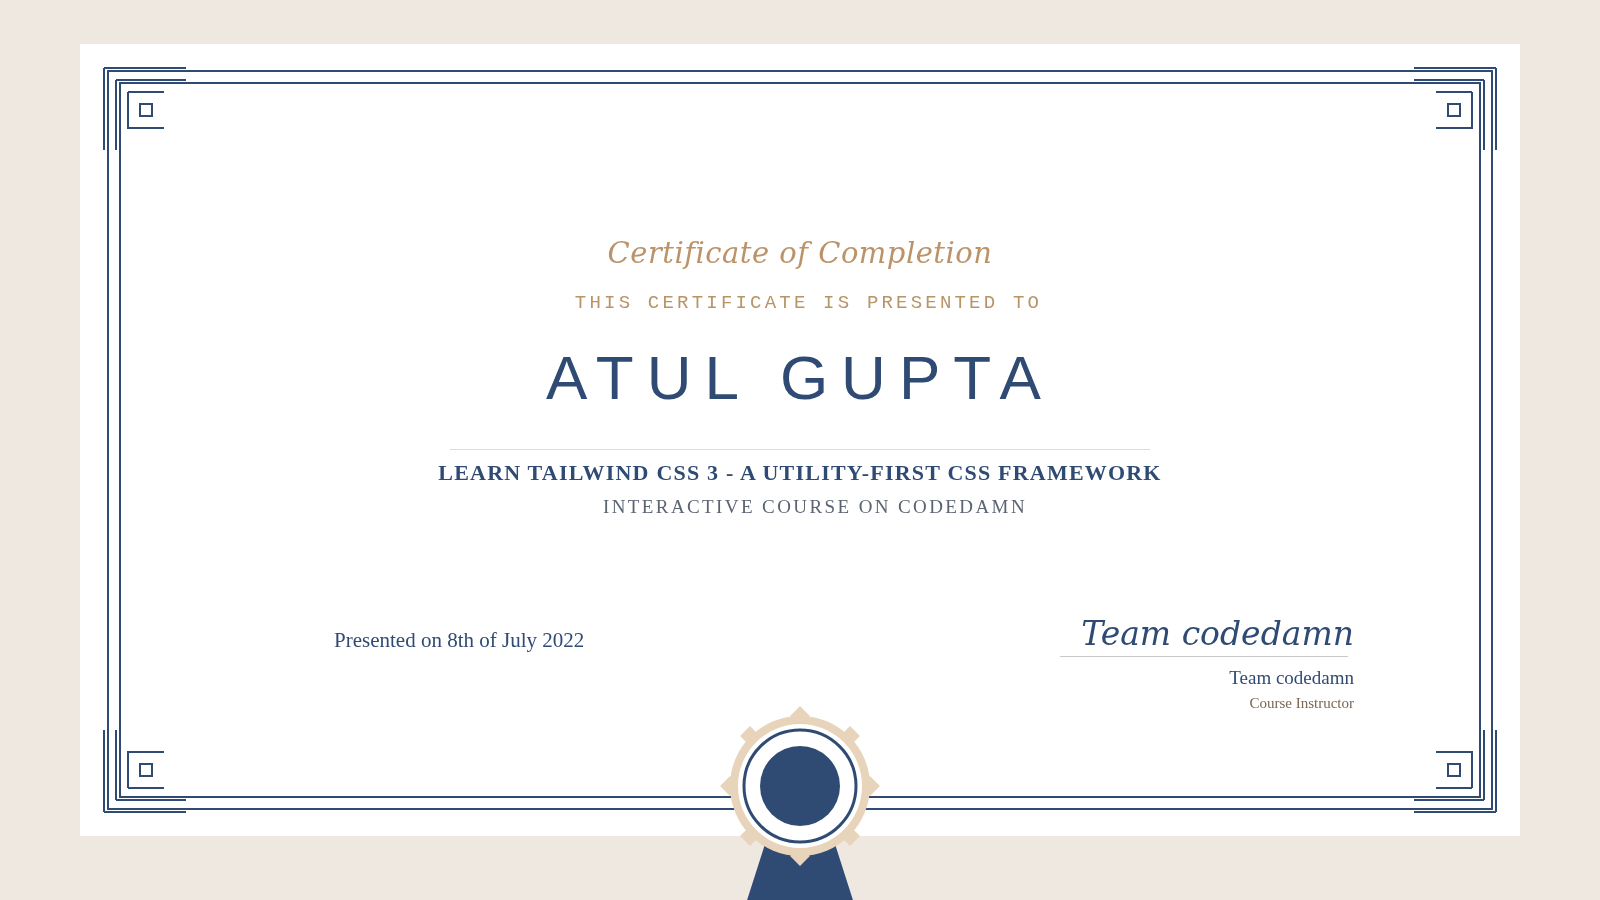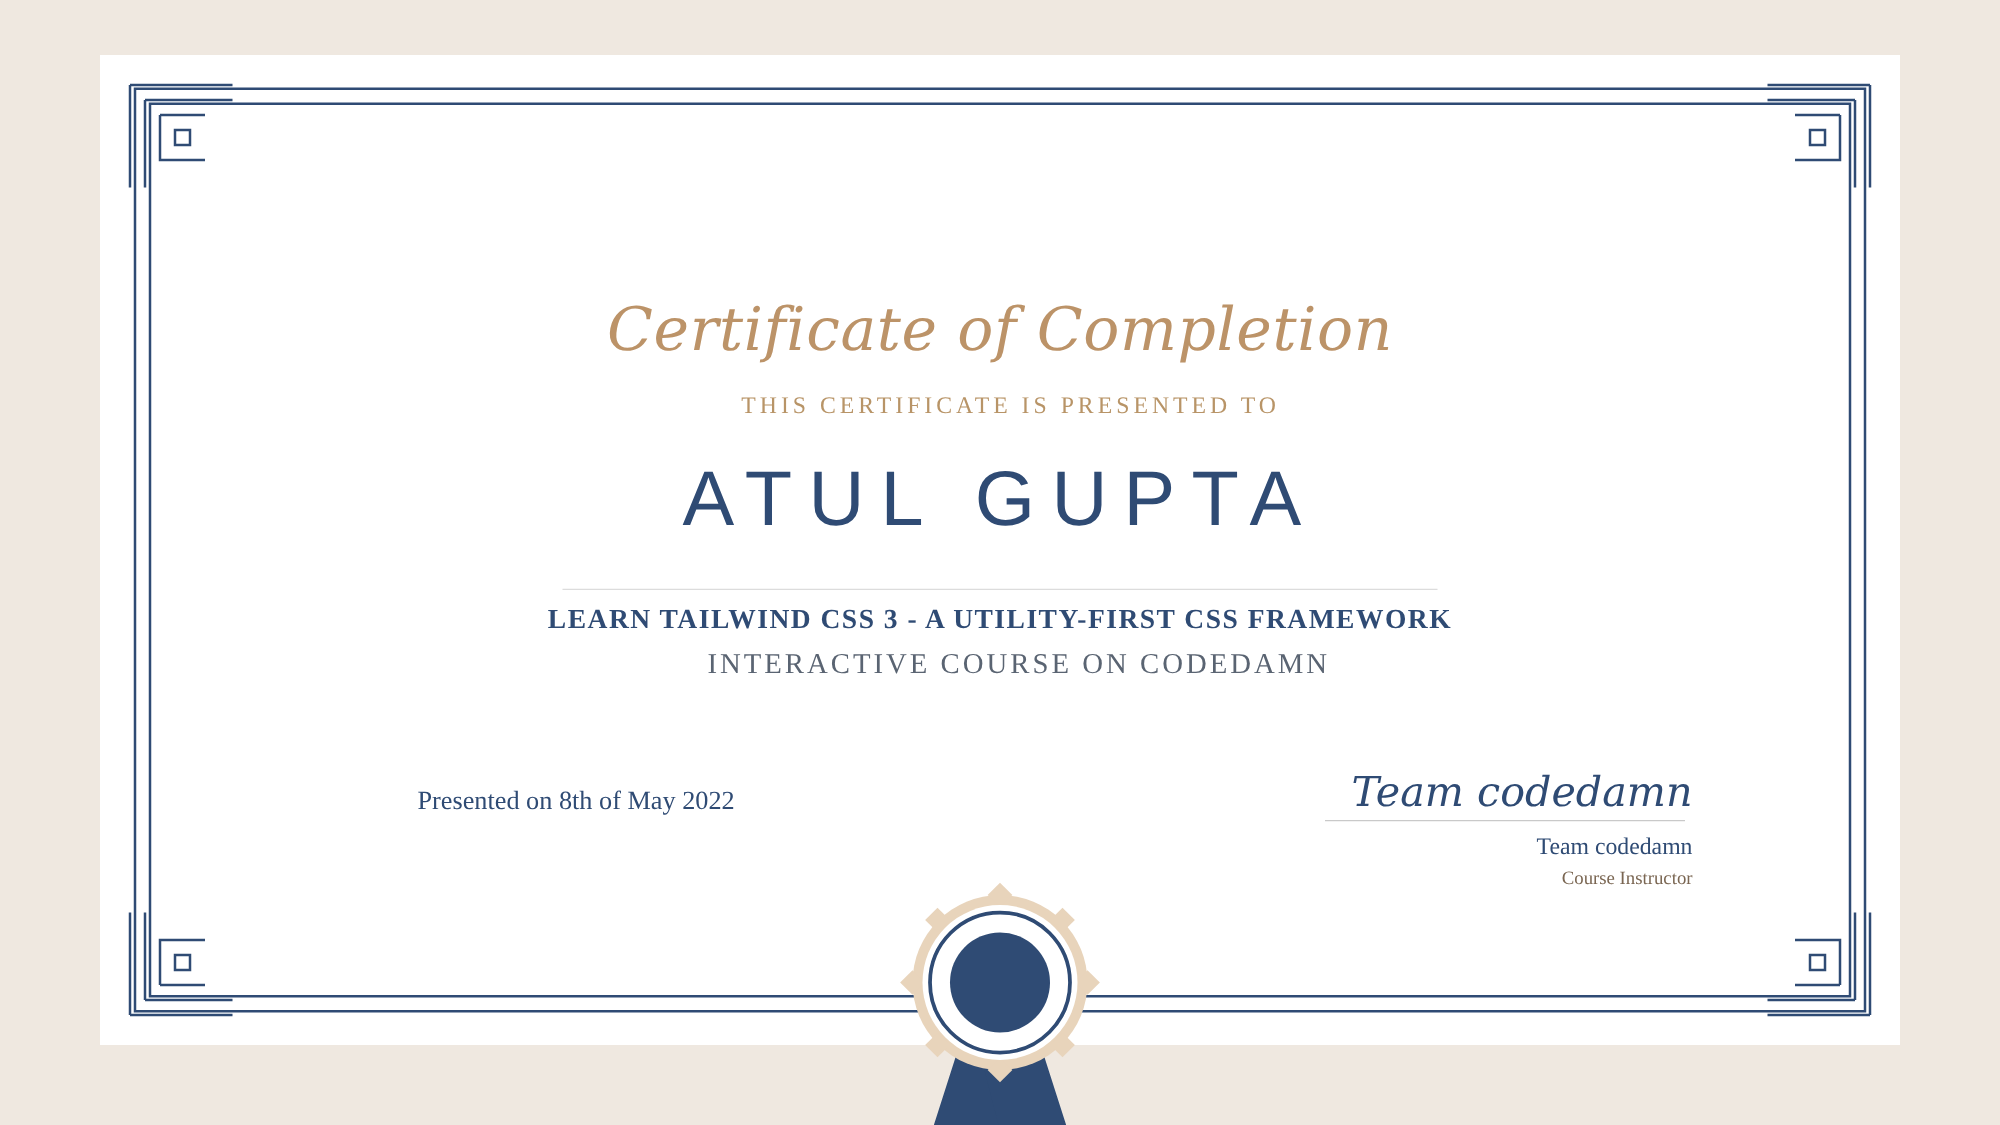--- a/index.html
+++ b/index.html
@@ -61,28 +61,28 @@
     left: 0;
     right: 0;
     top: 0;
     text-align: center;
   }
 
   .title {
     margin-top: 192px;
     font-family: "DejaVu Serif", "Liberation Serif", serif;
     font-style: italic;
-    font-size: 48px;
+    font-size: 29px;
     color: #bc9368;
     letter-spacing: 0.5px;
   }
 
   .presented-to {
     margin-top: 22px;
-    font-family: Liberation Serif, serif;
+    font-family: Liberation Mono, monospace;
     font-size: 19px;
     letter-spacing: 3.2px;
     color: #b89467;
     padding-left: 17px;
   }
 
   .recipient {
     margin-top: 28px;
     font-family: Liberation Sans, sans-serif;
     font-size: 62px;
@@ -110,21 +110,21 @@
     font-family: "Liberation Serif", serif;
     font-weight: bold;
     font-size: 22px;
     letter-spacing: 1.2px;
     color: #2f4b74;
   }
 
   .course-sub {
     margin-top: 10px;
     font-family: "Liberation Serif", serif;
-    font-size: 23px;
+    font-size: 19px;
     letter-spacing: 2.4px;
     color: #5a6472;
     padding-left: 30px;
   }
 
   
   .footer {
     position: absolute;
     left: 140px;
     right: 140px;
@@ -239,21 +239,21 @@
   <div class="content">
     <div class="title">Certificate of Completion</div>
     <div class="presented-to">THIS CERTIFICATE IS PRESENTED TO</div>
     <div class="recipient">ATUL GUPTA</div>
     <div class="divider"></div>
     <div class="course-name">LEARN TAILWIND CSS 3 - A UTILITY-FIRST CSS FRAMEWORK</div>
     <div class="course-sub">INTERACTIVE COURSE ON CODEDAMN</div>
   </div>
 
   <div class="footer">
-    <div class="date-line">Presented on 8th of May 2022</div>
+    <div class="date-line">Presented on 8th of July 2022</div>
 
     <div class="sign-block">
       <div class="signature">Team codedamn</div>
       <div class="sign-rule"></div>
       <div class="sign-name">Team codedamn</div>
       <div class="sign-role">Course Instructor</div>
     </div>
   </div>
 
   <div class="seal">

